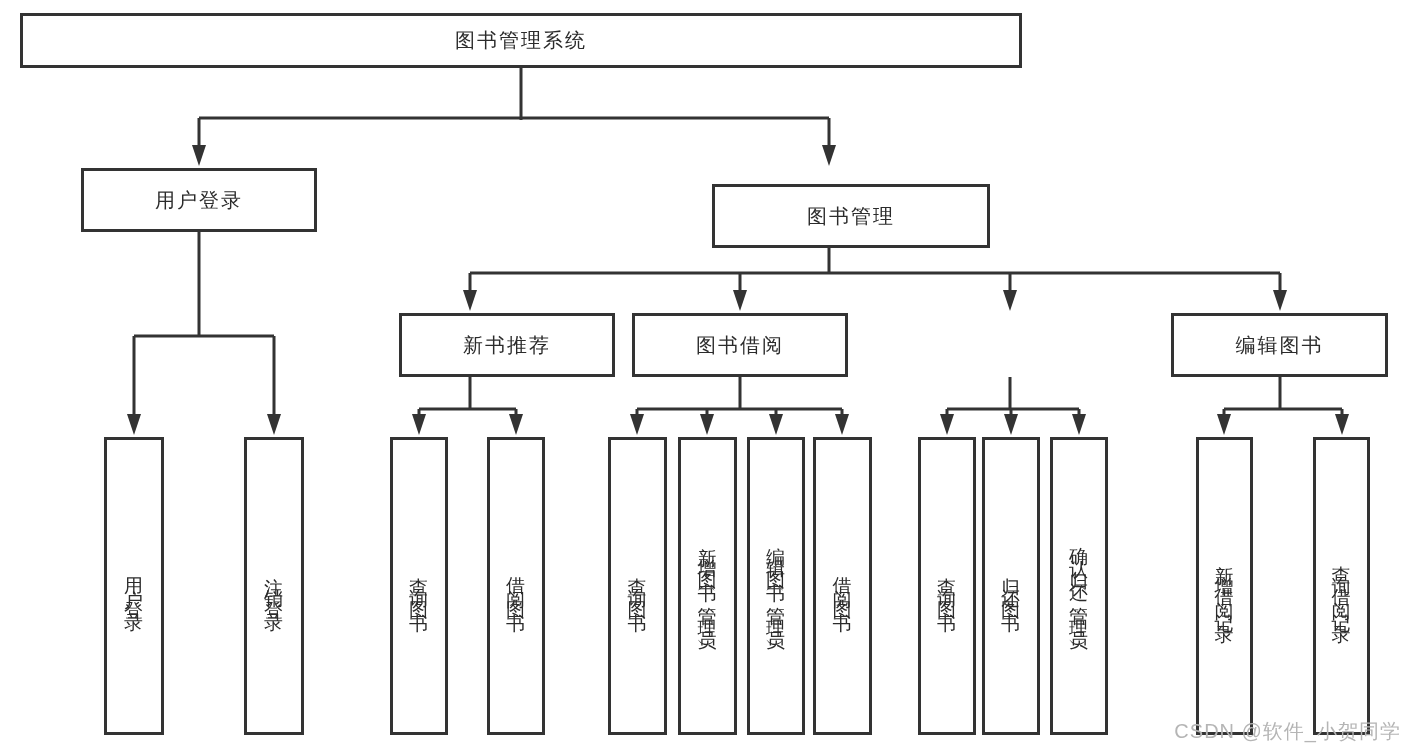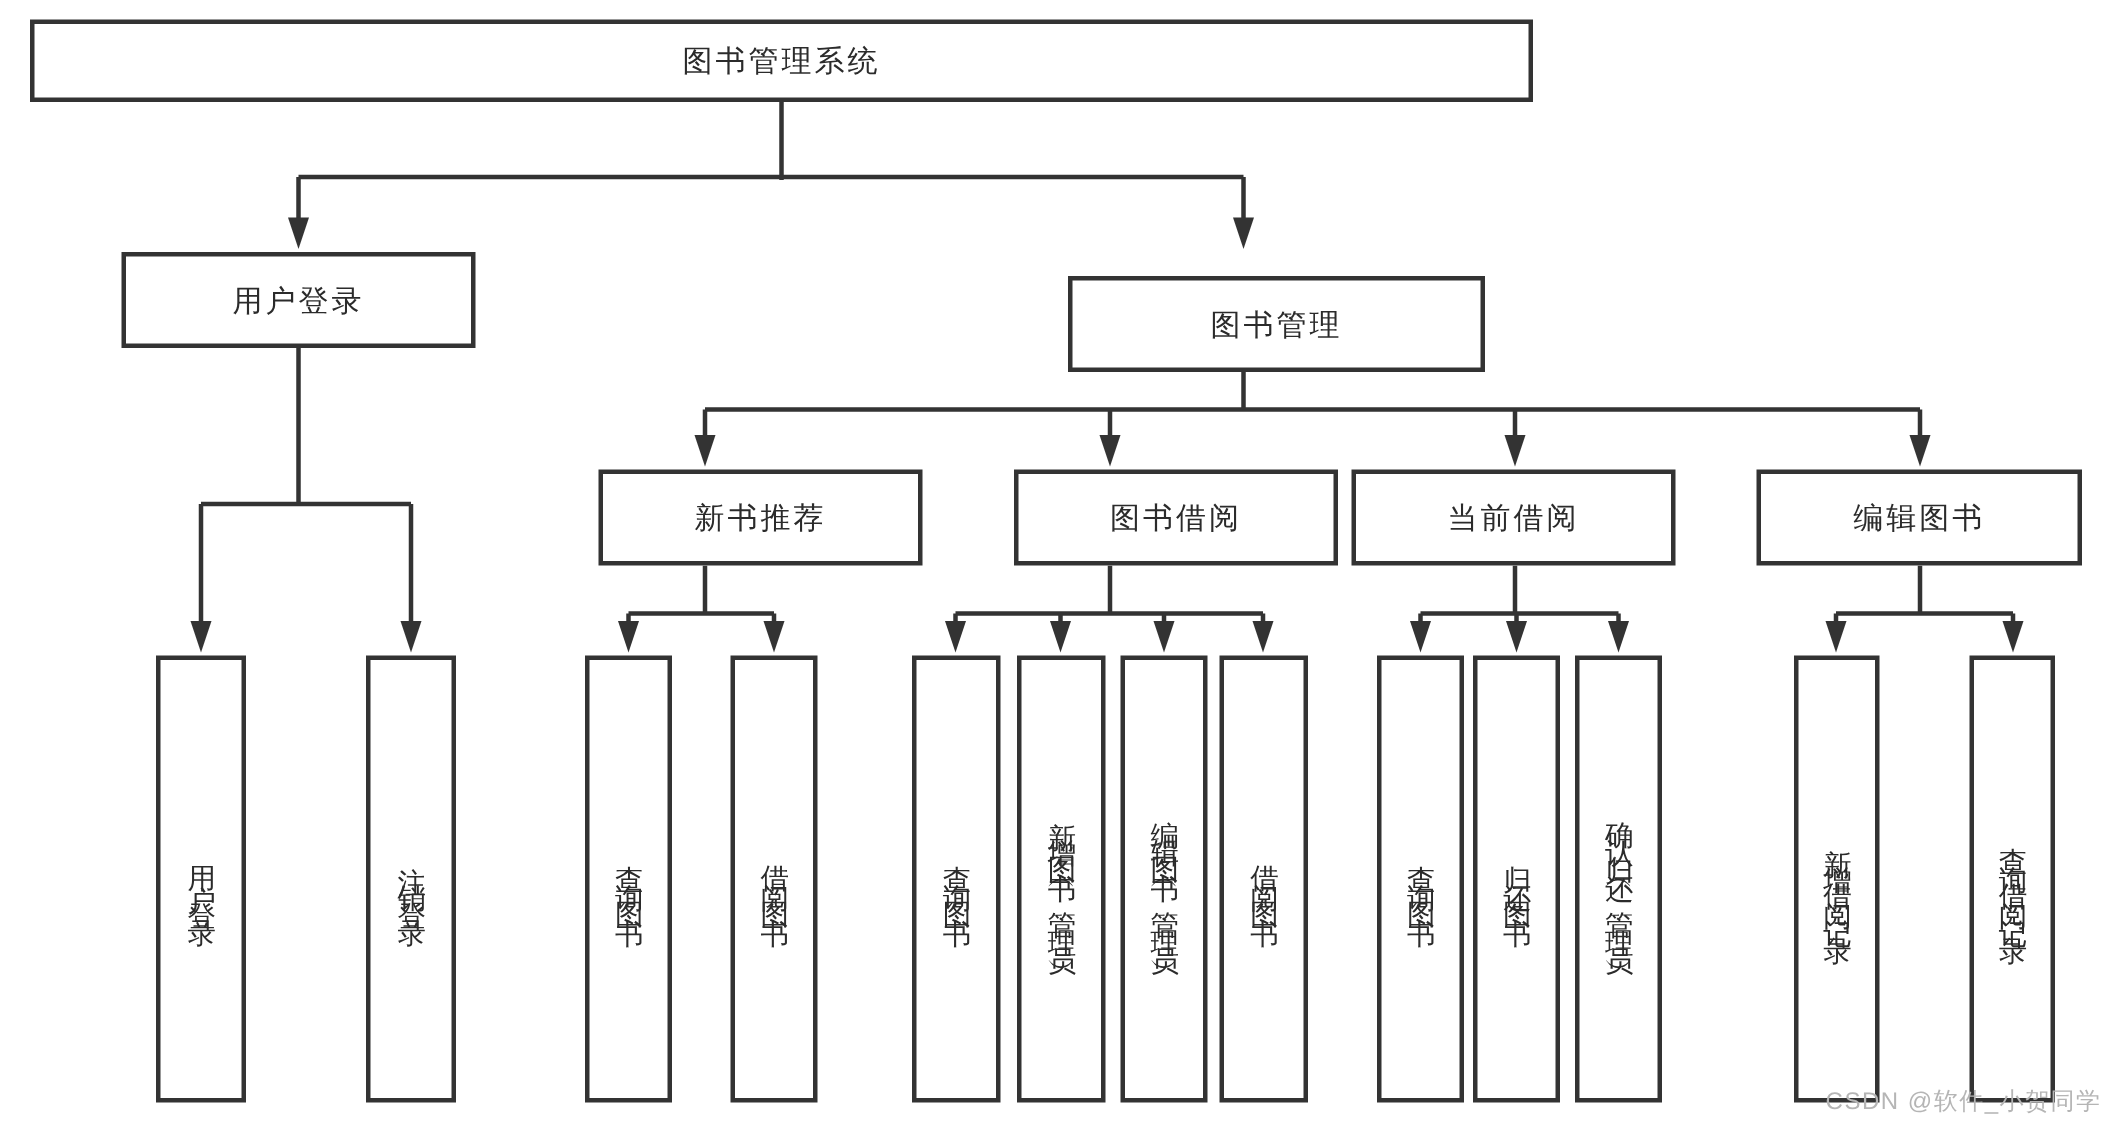--- a/index.html
+++ b/index.html
@@ -51,21 +51,21 @@
     text-orientation: mixed;
     font-size: 19px;
     letter-spacing: 12px;
     line-height: 1;
     white-space: nowrap;
   }
   .watermark {
     position: absolute;
     right: 4px;
     bottom: 2px;
-    font-size: 16px;
+    font-size: 20px;
     letter-spacing: 1px;
     color: #b5b5b5;
     z-index: 5;
     white-space: nowrap;
   }
 </style>
 </head>
 <body>
 
 <div class="canvas">
@@ -120,25 +120,22 @@
   <div class="node hbox" style="left:81px; top:168px; width:236px;">
     <span>用户登录</span>
   </div>
   <div class="node hbox" style="left:712px; top:184px; width:278px;">
     <span>图书管理</span>
   </div>
 
   <div class="node hbox" style="left:362px; top:313px; width:216px;margin-left:37px;">
     <span>新书推荐</span>
   </div>
-  <div class="node hbox" style="left:632px; top:313px; width:216px;margin-left:44px;">
+  <div class="node hbox" style="left:632px; top:313px; width:216px;">
     <span>图书借阅</span>
-  </div>
-  <div class="node hbox" style="left:901px; top:313px; width:216px;">
-    <span>当前借阅</span>
   </div>
   <div class="node hbox" style="left:1171px; top:313px; width:217px;">
     <span>编辑图书</span>
   </div>
 
   <div class="leaf" style="left:104px; width:60px;">
     <span>用户登录</span>
   </div>
   <div class="leaf" style="left:244px; width:60px;">
     <span>注销登录</span>

